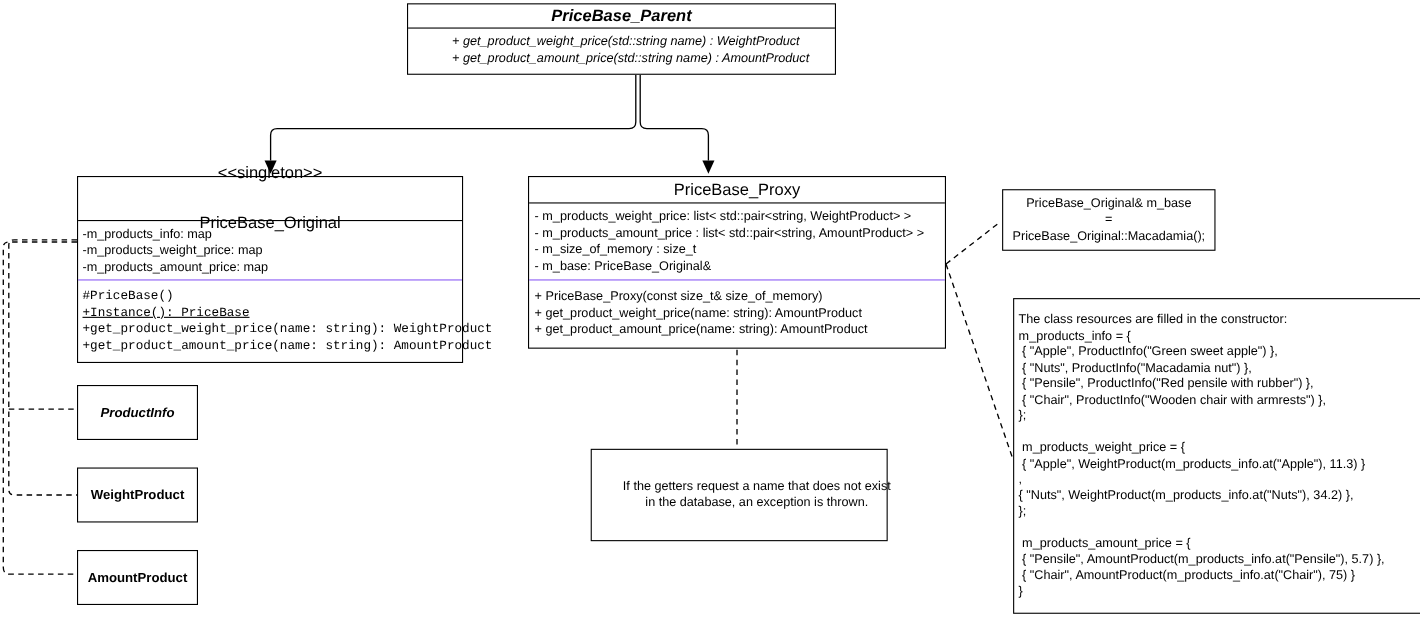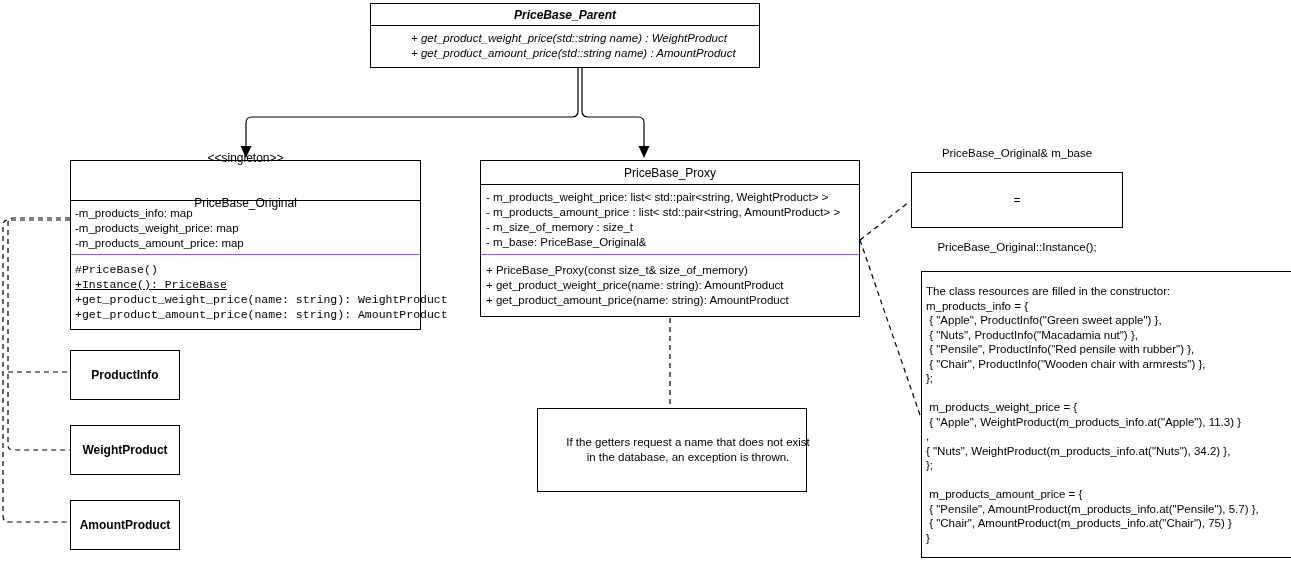--- a/index.html
+++ b/index.html
@@ -16,21 +16,21 @@
   .uml-box{
     position:absolute;
     background:#ffffff;
     border:1px solid #000;
     box-sizing:border-box;
     font-size:11.5px;
   }
   .uml-title{
     display:flex;flex-direction:column;align-items:center;justify-content:center;
     border-bottom:1px solid #000;box-sizing:border-box;
-    text-align:center;line-height:16px;font-size:12px;
+    text-align:center;line-height:16px;font-size:15px;
   }
   .uml-members{box-sizing:border-box;}
   .uml-members .member-line{white-space:pre;line-height:15px;}
   .compart-sep{border-bottom:1px solid #8b5cf6;}
 
   
   #parent-box{left:370px;top:3px;width:390px;height:65px;}
   #parent-box .uml-title{height:22px;font-weight:bold;font-style:italic;}
   #parent-box .uml-members{padding:5px 8px;margin-left:32px;}
   #parent-box .member-line{font-style:italic;}
@@ -48,31 +48,31 @@
   #proxy-attrs{height:70px;padding:5px 5px;}
   #proxy-methods{padding:8px 5px;}
 
   
   .mini-box{
     position:absolute;left:70px;width:110px;height:50px;
     background:#fff;border:1px solid #000;box-sizing:border-box;
     display:flex;align-items:center;justify-content:center;
     font-weight:bold;font-size:12px;text-align:center;
   }
-  #mini-productinfo{top:350px;}
+  #mini-productinfo{top:350px;font-style:italic;}
   #mini-weightproduct{top:425px;}
   #mini-amountproduct{top:500px;}
 
   
   .note-box{
     position:absolute;background:#fff;border:1px solid #000;box-sizing:border-box;
     font-size:11.5px;
   }
-  #note-mbase{left:911px;top:172px;width:212px;height:56px;
-    display:flex;flex-direction:column;align-items:center;justify-content:center;text-align:center;gap:32px;}
+  #note-mbase{left:911px;top:172px;width:194px;height:56px;
+    display:flex;flex-direction:column;align-items:center;justify-content:center;text-align:center;}
   #note-mbase .note-line{line-height:15px;min-height:15px;white-space:pre;}
   #note-getters{left:537px;top:408px;width:270px;height:84px;
     display:flex;flex-direction:column;align-items:center;justify-content:center;text-align:center;}
   #note-getters .note-line{line-height:15px;min-height:15px;white-space:pre;margin-left:32px;}
   #note-constructor{left:921px;top:271px;width:430px;height:287px;
     display:flex;flex-direction:column;justify-content:center;padding-left:4px;}
   #note-constructor .note-line{line-height:14.5px;min-height:14.5px;white-space:pre;}
 </style>
 </head>
 <body>
@@ -151,21 +151,21 @@
   <div id="mini-weightproduct" class="mini-box">
     <span>WeightProduct</span>
   </div>
   <div id="mini-amountproduct" class="mini-box">
     <span>AmountProduct</span>
   </div>
 
   <div id="note-mbase" class="note-box">
       <div class="note-line">PriceBase_Original&amp; m_base</div>
       <div class="note-line">=</div>
-      <div class="note-line">PriceBase_Original::Instance();</div>
+      <div class="note-line">PriceBase_Original::Macadamia();</div>
     </div>
 
   <div id="note-getters" class="note-box">
       <div class="note-line">If the getters request a name that does not exist</div>
       <div class="note-line">in the database, an exception is thrown.</div>
     </div>
 
   <div id="note-constructor" class="note-box">
       <div class="note-line">The class resources are filled in the constructor:</div>
       <div class="note-line">m_products_info = {</div>

